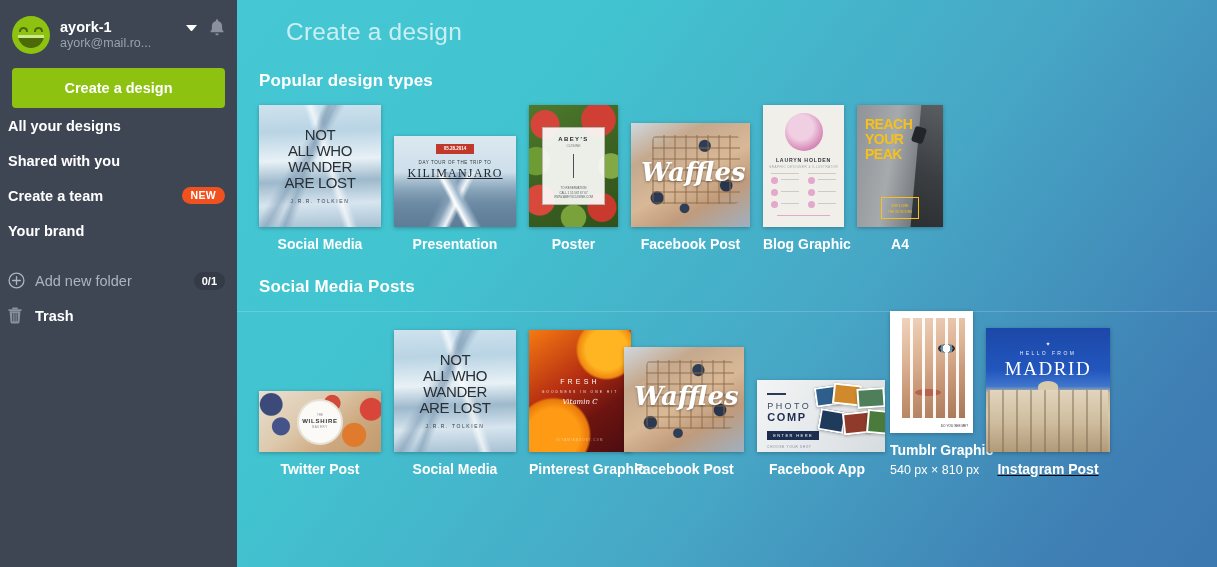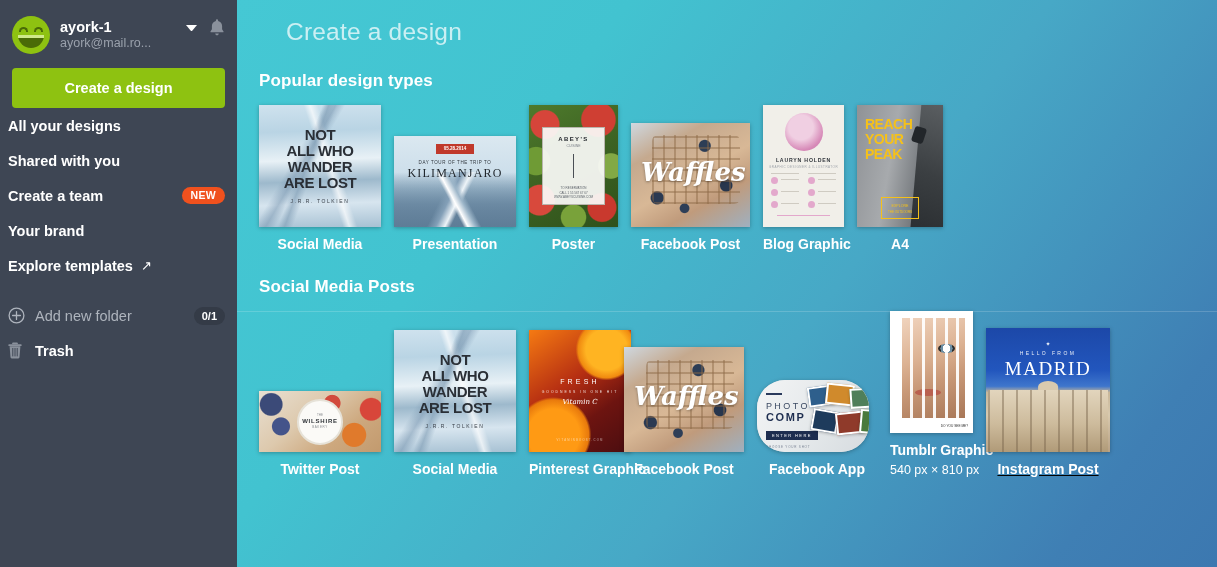--- a/index.html
+++ b/index.html
@@ -227,21 +227,21 @@
     background:
       linear-gradient(110deg, transparent 38%, rgba(120,150,175,.55) 42%, transparent 47%),
       linear-gradient(72deg, transparent 52%, rgba(255,255,255,.7) 56%, transparent 61%),
       linear-gradient(-60deg, transparent 55%, rgba(110,140,168,.45) 60%, transparent 66%);
   }
   .tkn-text {
     position: absolute;
     left: 0; right: 0;
     text-align: center;
     color: #2a2f36;
-    font-weight: bold;
+    font-weight: normal;
     line-height: 1.04;
     letter-spacing: -0.4px;
     z-index: 2;
   }
   .tkn-sub {
     position: absolute;
     left: 0; right: 0;
     text-align: center;
     color: #3a4049;
     letter-spacing: 1.6px;
@@ -548,24 +548,20 @@
       <div class="nav-item">
         <span class="lbl">Create a team</span>
         <span class="spacer"></span>
         <span class="badge-new">NEW</span>
       </div>
 
       <div class="nav-item">
         <span class="lbl">Your brand</span>
       </div>
 
-      <div class="nav-item">
-        <span class="lbl">Explore templates</span>
-        <span class="ext-arrow">↗</span>
-      </div>
 
       <div class="nav-sep"></div>
 
       <div class="nav-item muted">
         <span class="ic">
           <svg width="17" height="17" viewBox="0 0 17 17" aria-hidden="true">
             <circle cx="8.5" cy="8.5" r="7.4" fill="none" stroke="#aeb4bd" stroke-width="1.3"></circle>
             <path d="M8.5 4.6v7.8M4.6 8.5h7.8" stroke="#aeb4bd" stroke-width="1.3" stroke-linecap="round"></path>
           </svg>
         </span>
@@ -608,21 +604,21 @@
             <div class="tkn-sub" style="top:93px;font-size:5px;">J.R.R. TOLKIEN</div>
           </div>
           <div class="card-label">Social Media</div>
         </div>
 
         <div class="card" style="width:122px;margin-right:13px;">
           <div class="thumb" style="width:122px;height:91px;">
             <div class="kili"></div>
             <div class="kili-badge" style="left:42px;top:8px;width:38px;height:10px;font-size:4.5px;line-height:10px;">05.28.2014</div>
             <div class="kili-small" style="top:24px;font-size:4.5px;">DAY TOUR OF THE TRIP TO</div>
-            <div class="kili-title" style="top:30px;font-size:12px;">KILIMANJARO</div>
+            <div class="kili-title" style="top:30px;font-size:12px;text-decoration:underline;">KILIMANJARO</div>
           </div>
           <div class="card-label">Presentation</div>
         </div>
 
         <div class="card" style="width:89px;margin-right:13px;">
           <div class="thumb" style="width:89px;height:122px;">
             <div class="salad"></div>
             <div class="abey-card" style="left:13px;top:22px;right:13px;bottom:22px;">
               <div class="abey-ttl" style="font-size:6px;margin-top:8px;">ABEY'S</div>
               <div class="abey-sub" style="font-size:3.5px;margin-top:2px;">CUISINE</div>
@@ -732,21 +728,21 @@
 
         <div class="card" style="width:120px;margin-right:13px;">
           <div class="thumb" style="width:120px;height:105px;">
             <div class="waffle"></div>
             <div class="script" style="left:10px;top:34px;font-size:26px;">Waffles</div>
           </div>
           <div class="card-label">Facebook Post</div>
         </div>
 
         <div class="card" style="width:120px;margin-right:13px;">
-          <div class="thumb" style="width:112px;height:72px;border-radius:28px;">
+          <div class="thumb" style="width:128px;height:72px;">
             <div class="photocomp">
               <div class="pc-left">
                 <div class="pc-rule"></div>
                 <div class="pc-a" style="font-size:9px;">PHOTO</div>
                 <div class="pc-b" style="font-size:11px;">COMP</div>
                 <div class="pc-btn" style="font-size:4px;padding:2px 6px;margin-top:4px;">ENTER HERE</div>
                 <div class="pc-c" style="font-size:3px;margin-top:4px;">CHOOSE YOUR SHOT</div>
               </div>
               <div class="pc-photos">
                 <div class="pc-ph" style="left:2px;top:2px;width:26px;height:20px;background:#2e5f8c;transform:rotate(-8deg);"></div>

